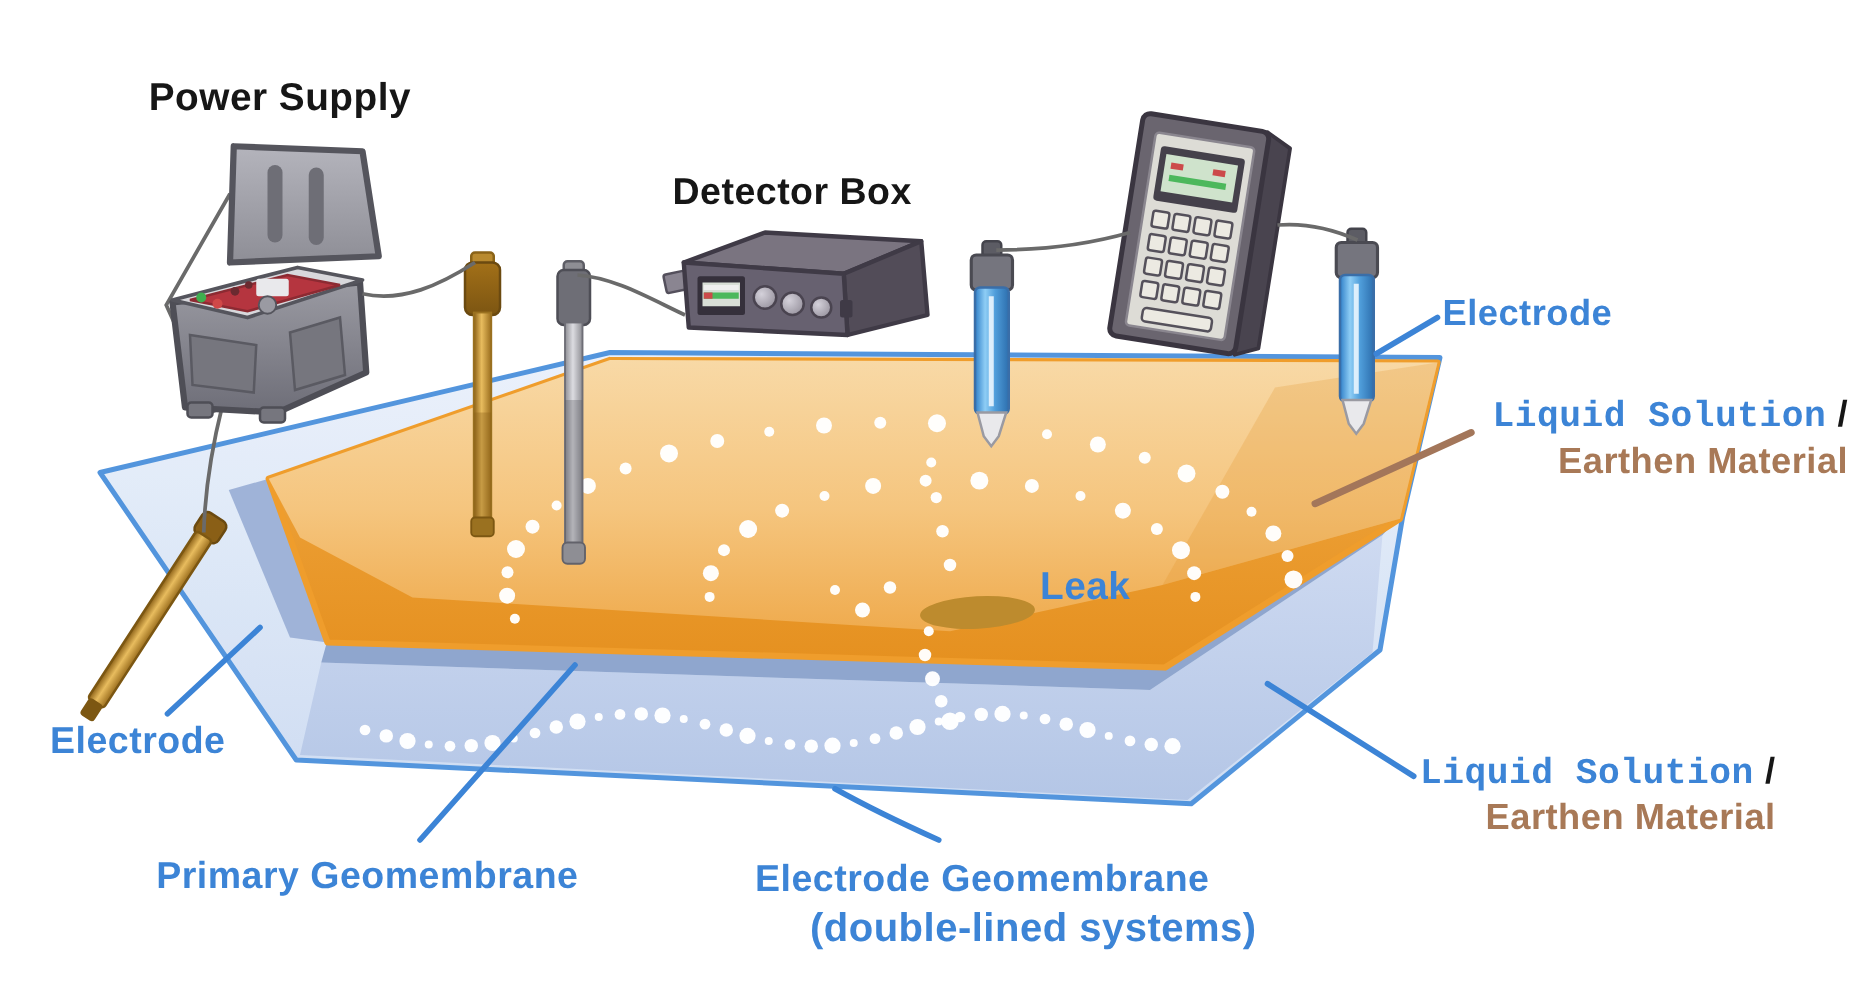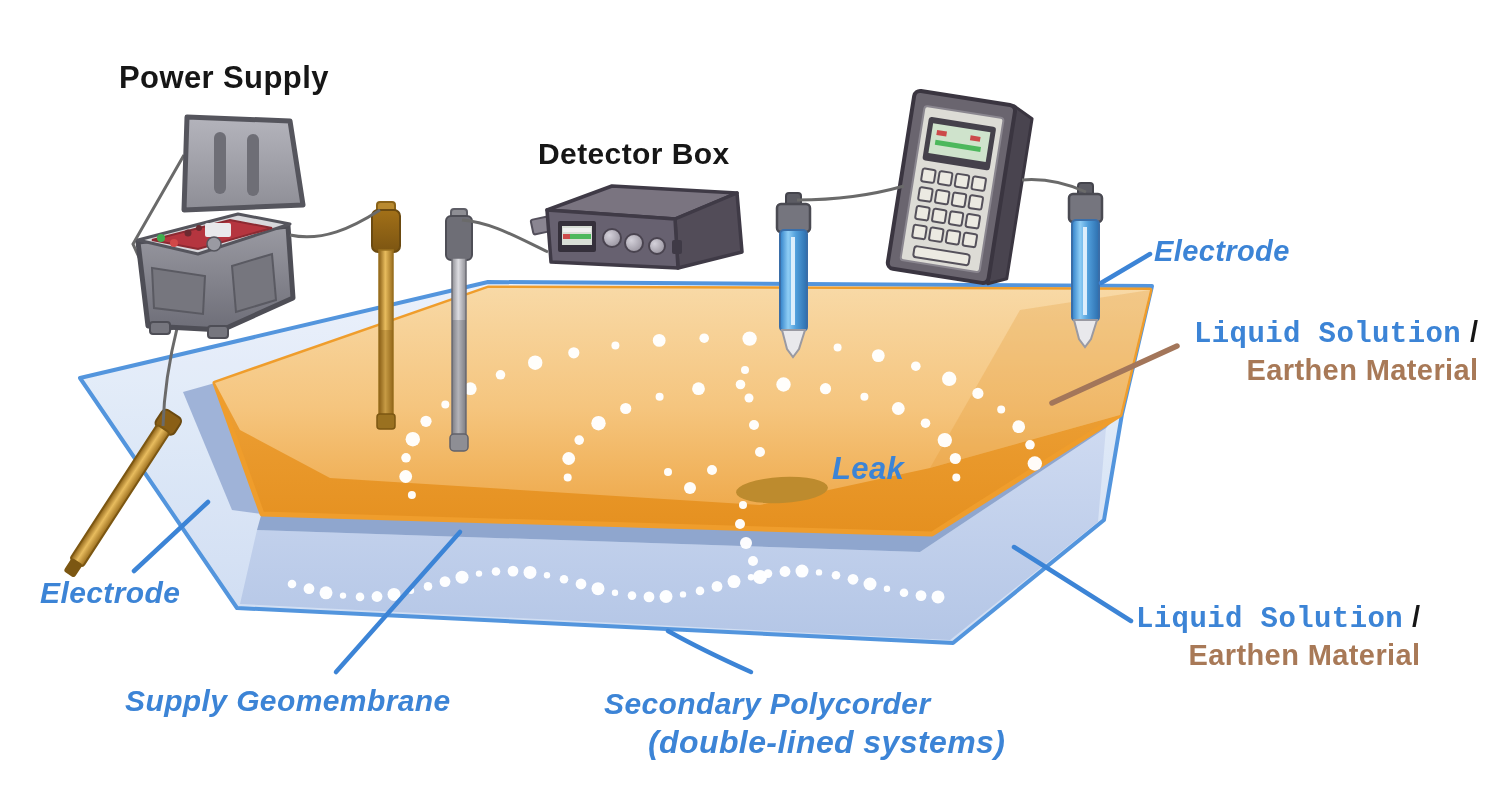--- a/index.html
+++ b/index.html
@@ -5,21 +5,21 @@
   html,body{margin:0;padding:0;background:#ffffff;}
   .canvas{
     position:relative;width:1500px;height:806px;background:#ffffff;overflow:hidden;
     font-family:"Liberation Sans",sans-serif;
   }
   .canvas svg{position:absolute;left:0;top:0;}
   .lbl{
     position:absolute;font-weight:bold;font-size:30px;line-height:1.1;
     color:var(--ink,#161616);white-space:nowrap;letter-spacing:.4px;
   }
-  .lbl.blue{color:var(--blue,#3c84d6);font-style:italic;}
+  .lbl.blue{color:var(--blue,#3c84d6);}
   .lbl.small{font-size:32px;margin-left:32px;}
   .two .row{white-space:nowrap;}
   .two .blue-t{color:var(--blue,#3c84d6);font-family:Liberation Mono, monospace;}
   .two .slash{color:var(--ink,#161616);margin-left:9px;}
   .two .brown-t{color:var(--brown,#a87957);display:block;margin-top:4px;text-align:right;}
   #dots-layer circle{fill:#ffffff;opacity:.97;}
 </style>
 </head>
 <body>
 
@@ -314,23 +314,23 @@
   <span class="row">
     <span class="blue-t">Liquid Solution</span><span class="slash">/</span>
   </span>
   <span class="brown-t">Earthen Material</span>
 </div>
 
 <div class="lbl blue" style="left:832px;top:452px;font-size:31px">Leak</div>
 
 <div class="lbl blue" style="left:40px;top:576px;font-size:30px">Electrode</div>
 
-<div class="lbl blue" style="left:125px;top:684px;font-size:30px">Supply Geomembrane</div>
-
-<div class="lbl blue" style="left:604px;top:687px;font-size:30px">Secondary Polycorder</div>
+<div class="lbl blue" style="left:125px;top:684px;font-size:30px">Primary Geomembrane</div>
+
+<div class="lbl blue" style="left:604px;top:687px;font-size:30px">Electrode Geomembrane</div>
 <div class="lbl blue small" style="left:616px;top:725px">(double-lined systems)</div>
 
 <div class="lbl two" style="left:1136px;top:602px;font-size:29px">
   <span class="row">
     <span class="blue-t">Liquid Solution</span><span class="slash">/</span>
   </span>
   <span class="brown-t">Earthen Material</span>
 </div>
 
 </div>

